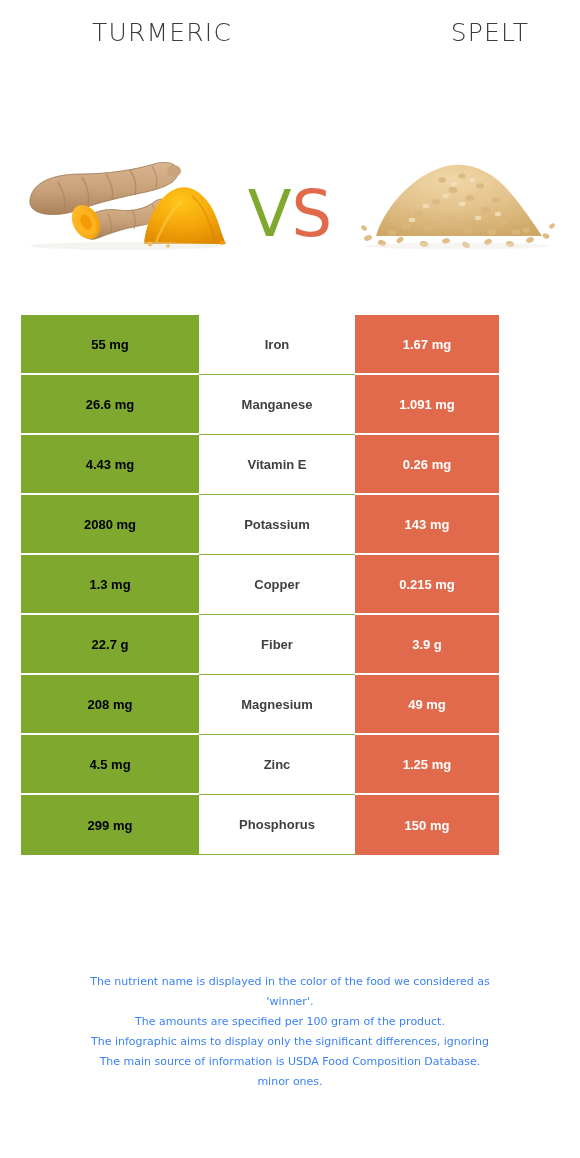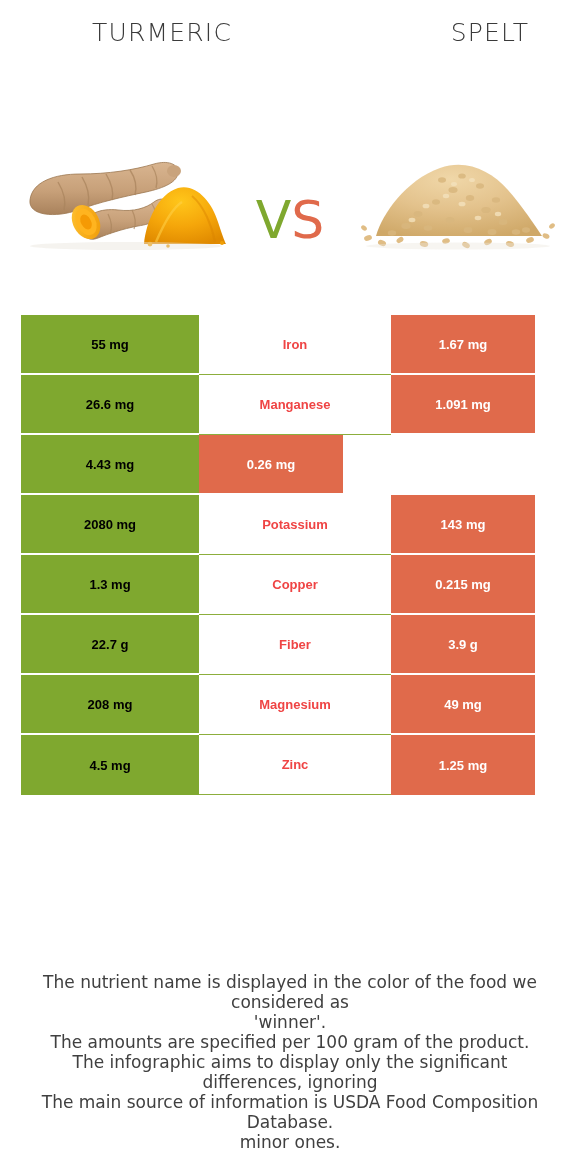--- a/index.html
+++ b/index.html
@@ -51,21 +51,21 @@
   }
   .hero-left  { left: 22px;  width: 208px; height: 120px; }
   .hero-right { left: 358px; width: 200px; height: 110px; }
 
   .vs-wrap {
     position: absolute;
     left: 232px;
     bottom: 42px;
     width: 116px;
     text-align: center;
-    font-size: 52px;
+    font-size: 64px;
     font-weight: 400;
     line-height: 1;
     font-family: "DejaVu Sans", "Liberation Sans", sans-serif;
   }
   .vs-v { color: #7fa82f; }
   .vs-s { color: #e06a4b; }
 
   
   .table {
     position: absolute;
@@ -86,23 +86,23 @@
     font-size: 13px;
   }
   .cell-left {
     width: 178px;
     background: #7fa82f;
     color: #000000;
     font-weight: bold;
     border-bottom: 2px solid #ffffff;
   }
   .cell-mid {
-    width: 192px;
+    width: 156px;
     background: #ffffff;
-    color: #ef4444;
+    color: #404040;
     font-weight: bold;
     border-bottom: 1px solid #8cae3c;
     text-align: center;
   }
   .cell-right {
     width: 144px;
     background: #e06a4b;
     color: #ffffff;
     font-weight: bold;
     border-bottom: 2px solid #ffffff;
@@ -110,23 +110,23 @@
   .row:last-child .cell-left,
   .row:last-child .cell-right { border-bottom: none; }
 
   
   .footnote {
     position: absolute;
     top: 972px;
     left: 22px;
     width: 536px;
     text-align: center;
-    font-size: 17px;
+    font-size: 11px;
     line-height: 20px;
-    color: #404040;
+    color: #3b82f6;
     font-family: "DejaVu Sans", "Liberation Sans", sans-serif;
   }
   .footnote p { margin: 0; }
 </style>
 </head>
 <body>
 
 <div class="header">
   <div class="food-title title-left">TURMERIC</div>
   <div class="food-title title-right">SPELT</div>
@@ -262,20 +262,21 @@
       <div class="cell cell-mid">Iron</div>
       <div class="cell cell-right">1.67 mg</div>
     </div>
     <div class="row">
       <div class="cell cell-left">26.6 mg</div>
       <div class="cell cell-mid">Manganese</div>
       <div class="cell cell-right">1.091 mg</div>
     </div>
     <div class="row">
       <div class="cell cell-left">4.43 mg</div>
+      <div class="cell cell-mid">Vitamin E</div>
       <div class="cell cell-right">0.26 mg</div>
     </div>
     <div class="row">
       <div class="cell cell-left">2080 mg</div>
       <div class="cell cell-mid">Potassium</div>
       <div class="cell cell-right">143 mg</div>
     </div>
     <div class="row">
       <div class="cell cell-left">1.3 mg</div>
       <div class="cell cell-mid">Copper</div>
@@ -288,20 +289,25 @@
     </div>
     <div class="row">
       <div class="cell cell-left">208 mg</div>
       <div class="cell cell-mid">Magnesium</div>
       <div class="cell cell-right">49 mg</div>
     </div>
     <div class="row">
       <div class="cell cell-left">4.5 mg</div>
       <div class="cell cell-mid">Zinc</div>
       <div class="cell cell-right">1.25 mg</div>
+    </div>
+    <div class="row">
+      <div class="cell cell-left">299 mg</div>
+      <div class="cell cell-mid">Phosphorus</div>
+      <div class="cell cell-right">150 mg</div>
     </div>
   </div>
 
 <div class="footnote">
   <p>The nutrient name is displayed in the color of the food we considered as</p>
   <p>'winner'.</p>
   <p>The amounts are specified per 100 gram of the product.</p>
   <p>The infographic aims to display only the significant differences, ignoring</p>
   <p>The main source of information is USDA Food Composition Database.</p>
   <p>minor ones.</p>

